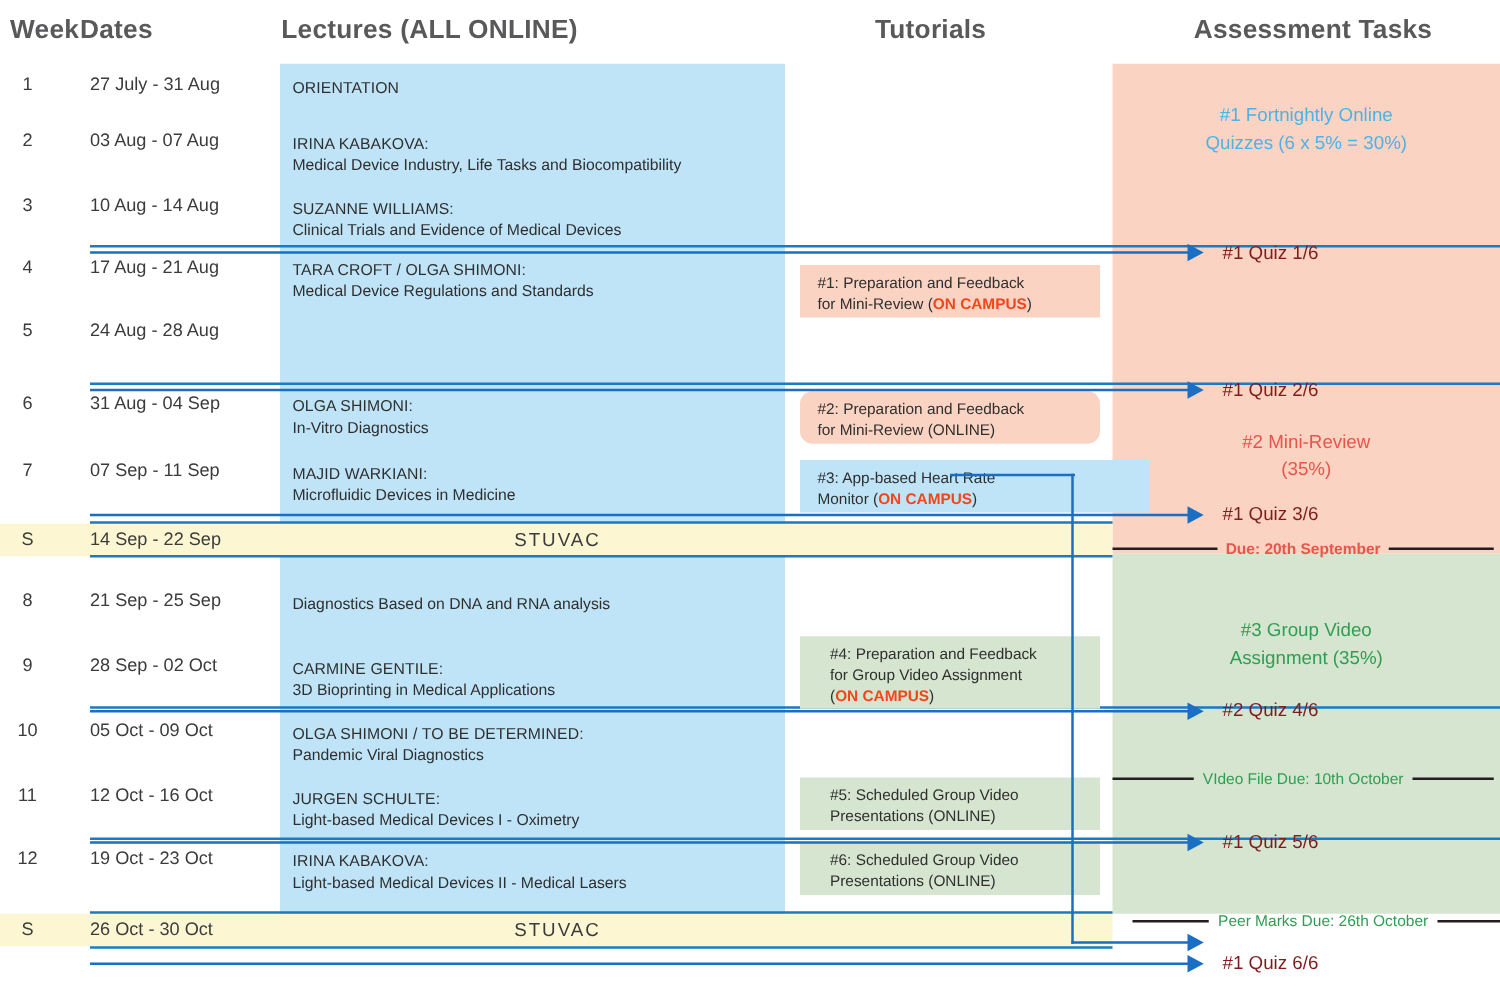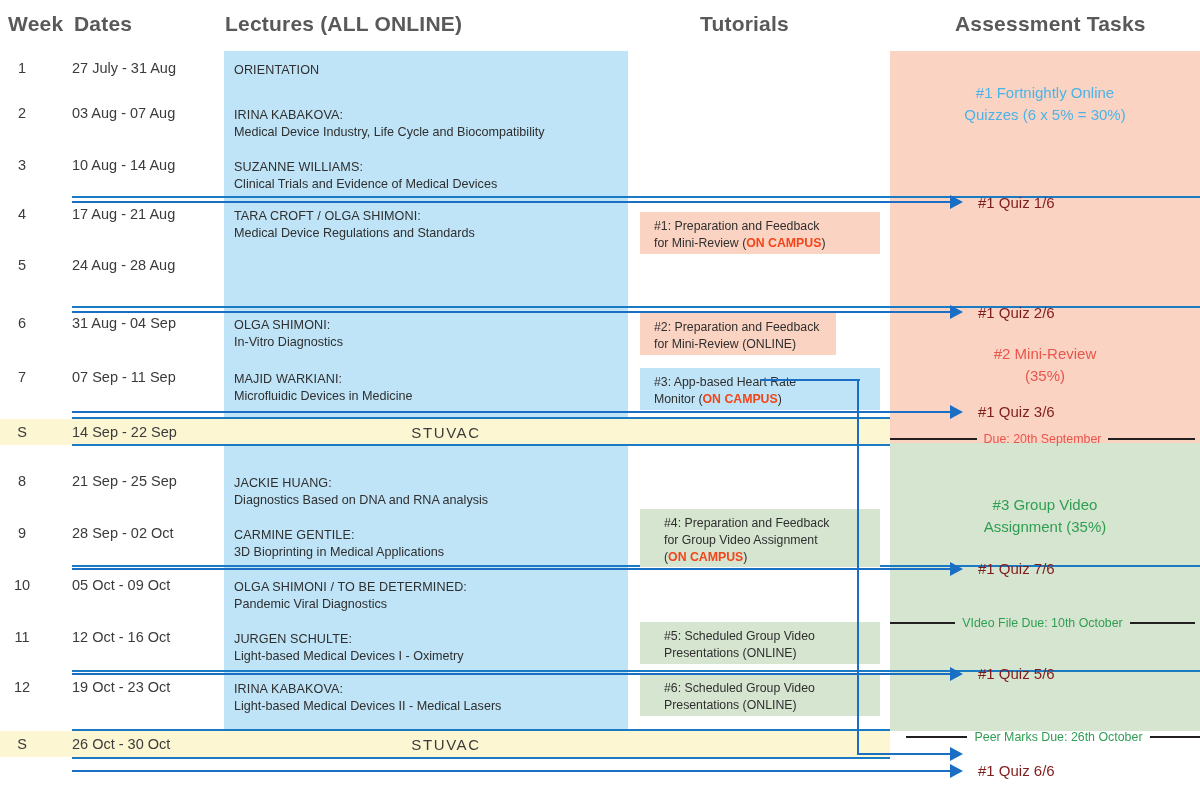--- a/index.html
+++ b/index.html
@@ -140,21 +140,21 @@
   <div class="abs band-lect" style="left:224px; top:444px; width:404px; height:287px;"></div>
 
   <div class="abs band-assess-red" style="left:890px; top:51px; width:310px; height:392px;"></div>
 
   <div class="abs band-assess-green" style="left:890px; top:443px; width:310px; height:288px;"></div>
 
   <div class="abs band-stuvac" style="left:0px; top:419px; width:890px; height:26px;"></div>
   <div class="abs band-stuvac" style="left:0px; top:731px; width:890px; height:26px;"></div>
 
   <div class="abs hdr" style="left:8px;   top:12px;">Week</div>
-  <div class="abs hdr" style="left:74px;  top:12px;">Dates</div>
+  <div class="abs hdr" style="left:64px;  top:12px;">Dates</div>
   <div class="abs hdr" style="left:225px; top:12px;">Lectures (ALL ONLINE)</div>
   <div class="abs hdr" style="left:700px; top:12px;">Tutorials</div>
   <div class="abs hdr" style="left:955px; top:12px;">Assessment Tasks</div>
 
   <div class="abs week-num" style="left:2px; top:60px;">1</div>
   <div class="abs week-date" style="left:72px; top:60px;">27 July - 31 Aug</div>
 
   <div class="abs week-num" style="left:2px; top:105px;">2</div>
   <div class="abs week-date" style="left:72px; top:105px;">03 Aug - 07 Aug</div>
 
@@ -193,21 +193,21 @@
 
   <div class="abs week-num" style="left:2px; top:736px;">S</div>
   <div class="abs week-date" style="left:72px; top:736px;">26 Oct - 30 Oct</div>
 
   <div class="abs lect" style="left:234px; top:62px;">
     <span class="ln1">ORIENTATION</span>
   </div>
 
   <div class="abs lect" style="left:234px; top:107px;">
     <span class="ln1">IRINA KABAKOVA:</span>
-    <span class="ln2">Medical Device Industry, Life Cycle and Biocompatibility</span>
+    <span class="ln2">Medical Device Industry, Life Tasks and Biocompatibility</span>
   </div>
 
   <div class="abs lect" style="left:234px; top:159px;">
     <span class="ln1">SUZANNE WILLIAMS:</span>
     <span class="ln2">Clinical Trials and Evidence of Medical Devices</span>
   </div>
 
   <div class="abs lect" style="left:234px; top:208px;">
     <span class="ln1">TARA CROFT / OLGA SHIMONI:</span>
     <span class="ln2">Medical Device Regulations and Standards</span>
@@ -218,21 +218,20 @@
     <span class="ln1">OLGA SHIMONI:</span>
     <span class="ln2">In-Vitro Diagnostics</span>
   </div>
 
   <div class="abs lect" style="left:234px; top:371px;">
     <span class="ln1">MAJID WARKIANI:</span>
     <span class="ln2">Microfluidic Devices in Medicine</span>
   </div>
 
   <div class="abs lect" style="left:234px; top:475px;">
-    <span class="ln1">JACKIE HUANG:</span>
     <span class="ln2">Diagnostics Based on DNA and RNA analysis</span>
   </div>
 
   <div class="abs lect" style="left:234px; top:527px;">
     <span class="ln1">CARMINE GENTILE:</span>
     <span class="ln2">3D Bioprinting in Medical Applications</span>
   </div>
 
   <div class="abs lect" style="left:234px; top:579px;">
     <span class="ln1">OLGA SHIMONI / TO BE DETERMINED:</span>
@@ -259,26 +258,26 @@
   <div class="abs hrule" style="left:72px;  top:565px; width:1128px;"></div>
   <div class="abs hrule" style="left:72px;  top:670px; width:1128px;"></div>
   <div class="abs hrule" style="left:72px;  top:729px; width:818px;"></div>
   <div class="abs hrule" style="left:72px;  top:757px; width:818px;"></div>
 
   <div class="abs tut tut-red" style="left:640px; top:212px; width:240px; height:42px;">
     <span>#1: Preparation and Feedback</span><br>
     <span>for Mini-Review (</span><span class="oncampus">ON CAMPUS</span><span>)</span>
   </div>
 
-  <div class="abs tut tut-red" style="left:640px; top:313px; width:196px; height:42px;">
+  <div class="abs tut tut-red" style="left:640px; top:313px; width:240px; height:42px;border-radius:10px;">
     <span>#2: Preparation and Feedback</span><br>
     <span>for Mini-Review (ONLINE)</span>
   </div>
 
-  <div class="abs tut tut-blue" style="left:640px; top:368px; width:240px; height:42px;">
+  <div class="abs tut tut-blue" style="left:640px; top:368px; width:280px; height:42px;">
     <span>#3: App-based Heart Rate</span><br>
     <span>Monitor (</span><span class="oncampus">ON CAMPUS</span><span>)</span>
   </div>
 
   <div class="abs tut tut-green" style="left:640px; top:509px; width:240px; height:58px;">
     <span>#4: Preparation and Feedback</span><br>
     <span>for Group Video Assignment</span><br>
     <span>(</span><span class="oncampus">ON CAMPUS</span><span>)</span>
   </div>
 
@@ -300,21 +299,21 @@
   <div class="abs assess-title assess-a2" style="left:895px; top:343px; width:300px;">
     <span>#2 Mini-Review</span><br>
     <span>(35%)</span>
   </div>
 
   <div class="abs assess-title assess-a3" style="left:895px; top:494px; width:300px;">
     <span>#3 Group Video</span><br>
     <span>Assignment (35%)</span>
   </div>
 
-  <div class="abs due-row" style="left:890px; top:432px; width:305px;">
+  <div class="abs due-row" style="left:890px; top:432px; width:305px;font-weight:bold;">
     <div class="rule"></div>
     <div class="due-txt due-red">Due: 20th September</div>
     <div class="rule"></div>
   </div>
 
   <div class="abs due-row" style="left:890px; top:616px; width:305px;">
     <div class="rule"></div>
     <div class="due-txt due-green">VIdeo File Due: 10th October</div>
     <div class="rule"></div>
   </div>
@@ -332,21 +331,21 @@
   <div class="abs arrow-line" style="left:72px;  top:311px; width:880px;"></div>
   <div class="abs arrow-head" style="left:950px; top:305px;"></div>
   <div class="abs assess-quiz" style="left:978px; top:304px;">#1 Quiz 2/6</div>
 
   <div class="abs arrow-line" style="left:72px;  top:411px; width:880px;"></div>
   <div class="abs arrow-head" style="left:950px; top:405px;"></div>
   <div class="abs assess-quiz" style="left:978px; top:403px;">#1 Quiz 3/6</div>
 
   <div class="abs arrow-line" style="left:72px;  top:568px; width:880px;"></div>
   <div class="abs arrow-head" style="left:950px; top:562px;"></div>
-  <div class="abs assess-quiz" style="left:978px; top:560px;">#1 Quiz 7/6</div>
+  <div class="abs assess-quiz" style="left:978px; top:560px;">#2 Quiz 4/6</div>
 
   <div class="abs arrow-line" style="left:72px;  top:673px; width:880px;"></div>
   <div class="abs arrow-head" style="left:950px; top:667px;"></div>
   <div class="abs assess-quiz" style="left:978px; top:665px;">#1 Quiz 5/6</div>
 
   <div class="abs arrow-line" style="left:72px;  top:770px; width:880px;"></div>
   <div class="abs arrow-head" style="left:950px; top:764px;"></div>
   <div class="abs assess-quiz" style="left:978px; top:762px;">#1 Quiz 6/6</div>
 
   <div class="abs arrow-line" style="left:760px; top:379px; width:100px;"></div>

